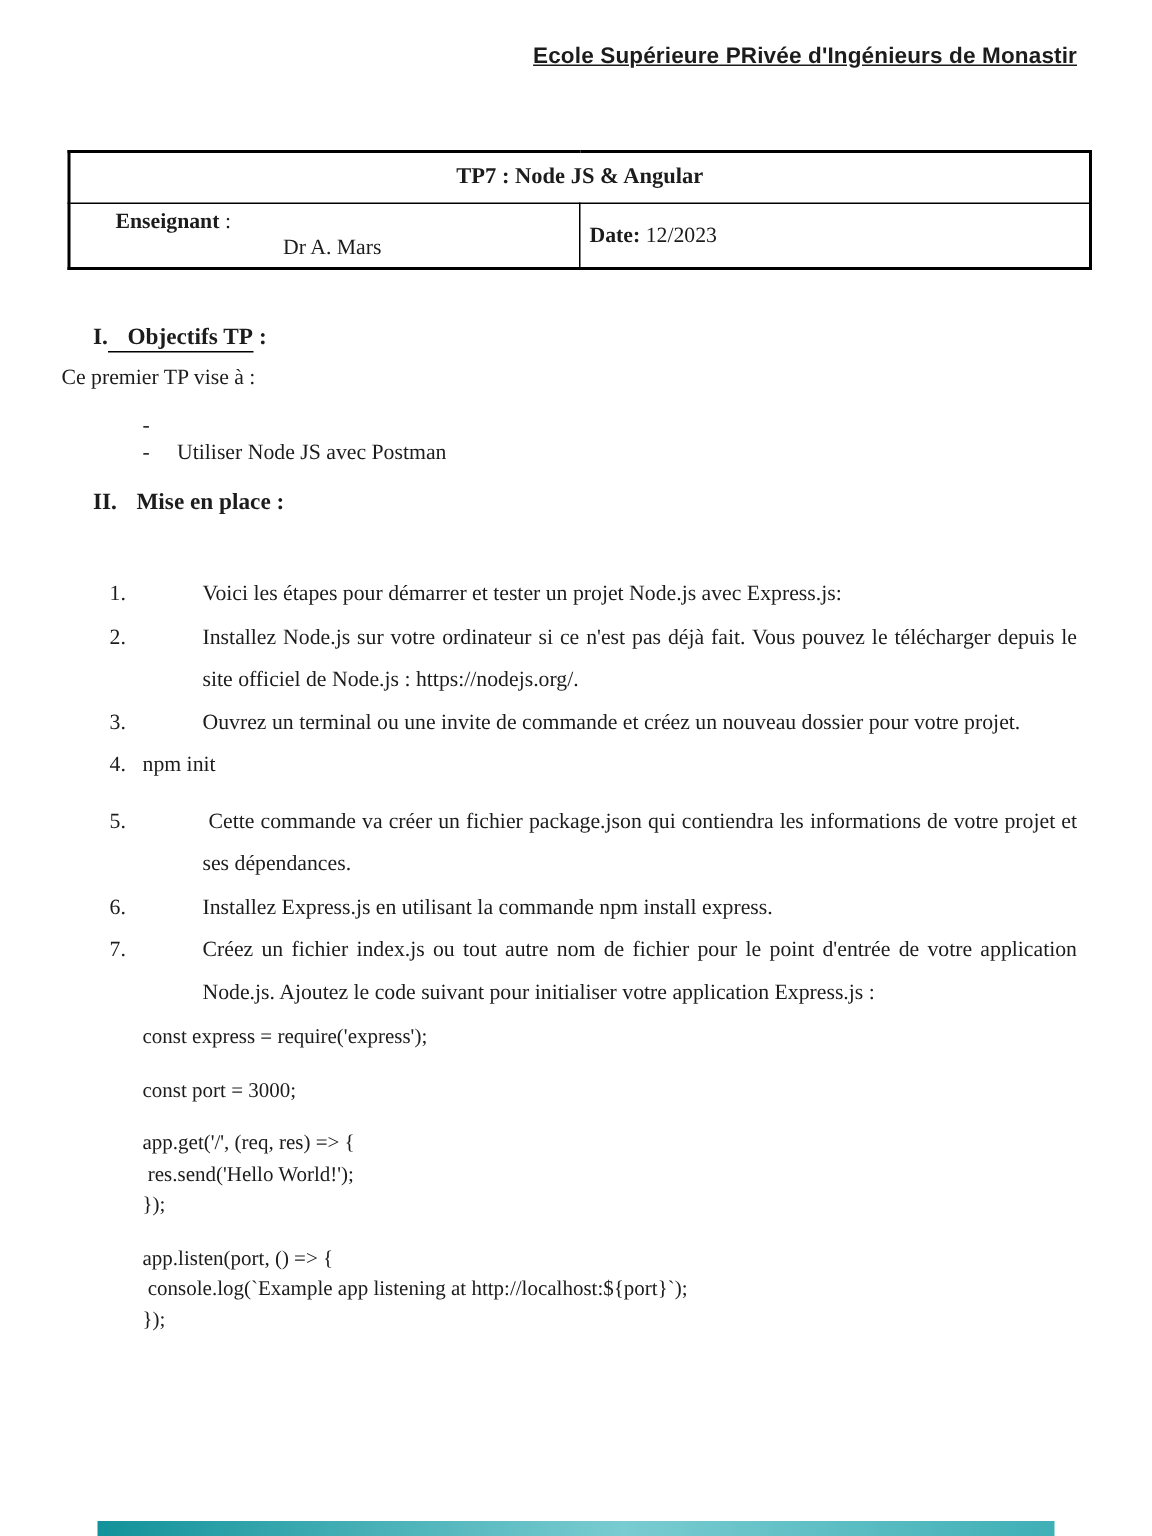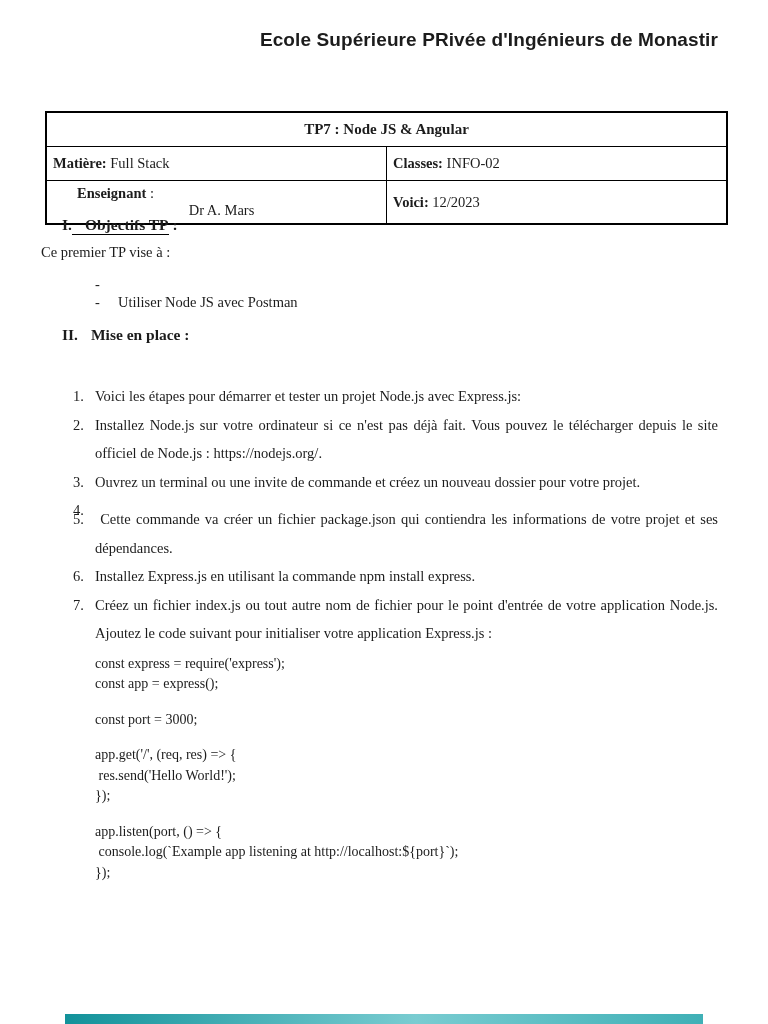--- a/index.html
+++ b/index.html
@@ -13,29 +13,30 @@
     overflow: hidden;
   }
 
   
   #institution {
     position: absolute;
     top: 29px;
     right: 50px;
     font-family: "Liberation Sans", "DejaVu Sans", sans-serif;
     font-weight: bold;
-    font-size: 19px;
+    font-size: 15px;
     letter-spacing: 0.1px;
     white-space: nowrap;
+    text-decoration: underline;
   }
 
   
   #info-table {
     position: absolute;
-    top: 111px;
+    top: 100px;
     left: 45px;
     width: 683px;
     border-collapse: collapse;
     table-layout: fixed;
   }
   #info-table td {
     border: 1.5px solid #000;
     padding: 0 6px;
     font-size: 14.5px;
     vertical-align: middle;
@@ -91,21 +92,21 @@
   }
   .step {
     position: relative;
     padding-left: 22px;
     line-height: 28.5px;
   }
   .step .step-num { position: absolute; left: 0; top: 0; }
   .step .step-text { text-align: justify; }
   .step .step-command { text-align: left; }
   #step-5 { margin-top: 9px; }
-  .step-text { white-space: pre-wrap; }
+  .step-text { white-space: pre-wrap; margin-left: 40px; }
 
   
   #code-block {
     margin-top: 6px;
     padding-left: 22px;
     font-size: 14px;
     font-family: Liberation Serif, serif;
   }
   .code-line {
     line-height: 20.5px;
@@ -126,31 +127,27 @@
 <body>
 
 <div id="page">
 
   <div id="institution">Ecole Supérieure PRivée d'Ingénieurs de Monastir</div>
 
   <table id="info-table">
     <tbody>
         <tr class="row-title">
       <td colspan="2">TP7 : Node JS &amp; Angular</td>
-    </tr>
-    <tr class="row-mid">
-      <td class="col-left"><span class="lbl">Matière:</span><span> Full Stack</span></td>
-      <td><span class="lbl">Classes:</span><span> INFO-02</span></td>
     </tr>
     <tr class="row-bot">
       <td class="col-left">
         <div class="ens-line1"><span>Enseignant</span><span class="colon"> :</span></div>
         <div class="ens-line2">Dr A. Mars</div>
       </td>
-      <td><span class="lbl">Voici:</span><span> 12/2023</span></td>
+      <td><span class="lbl">Date:</span><span> 12/2023</span></td>
     </tr>
   </tbody>
     </table>
 
   <div id="sec-objectifs" class="section-heading">
     <span>I.</span><span class="sec-title underlined">Objectifs TP</span><span class="sec-colon">:</span>
   </div>
 
   <div id="intro">Ce premier TP vise à :</div>
 
@@ -176,37 +173,37 @@
     <div class="step" id="step-2">
       <span class="step-num">2.</span>
       <div class="step-text">Installez Node.js sur votre ordinateur si ce n'est pas déjà fait. Vous pouvez le télécharger depuis le site officiel de Node.js : https://nodejs.org/.</div>
     </div>
     <div class="step" id="step-3">
       <span class="step-num">3.</span>
       <div class="step-text">Ouvrez un terminal ou une invite de commande et créez un nouveau dossier pour votre projet.</div>
     </div>
     <div class="step" id="step-4">
       <span class="step-num">4.</span>
+      <div class="step-command">npm init</div>
     </div>
     <div class="step" id="step-5">
       <span class="step-num">5.</span>
       <div class="step-text"> Cette commande va créer un fichier package.json qui contiendra les informations de votre projet et ses dépendances.</div>
     </div>
     <div class="step" id="step-6">
       <span class="step-num">6.</span>
       <div class="step-text">Installez Express.js en utilisant la commande npm install express.</div>
     </div>
     <div class="step" id="step-7">
       <span class="step-num">7.</span>
       <div class="step-text">Créez un fichier index.js ou tout autre nom de fichier pour le point d'entrée de votre application Node.js. Ajoutez le code suivant pour initialiser votre application Express.js :</div>
     </div>
 
     <div id="code-block">
       <div class="code-line">const express = require('express');</div>
-      <div class="code-line">const app = express();</div>
       <div class="code-line"></div>
       <div class="code-line">const port = 3000;</div>
       <div class="code-line"></div>
       <div class="code-line">app.get('/', (req, res) =&gt; {</div>
       <div class="code-line"> res.send('Hello World!');</div>
       <div class="code-line">});</div>
       <div class="code-line"></div>
       <div class="code-line">app.listen(port, () =&gt; {</div>
       <div class="code-line"> console.log(`Example app listening at http://localhost:${port}`);</div>
       <div class="code-line">});</div>

